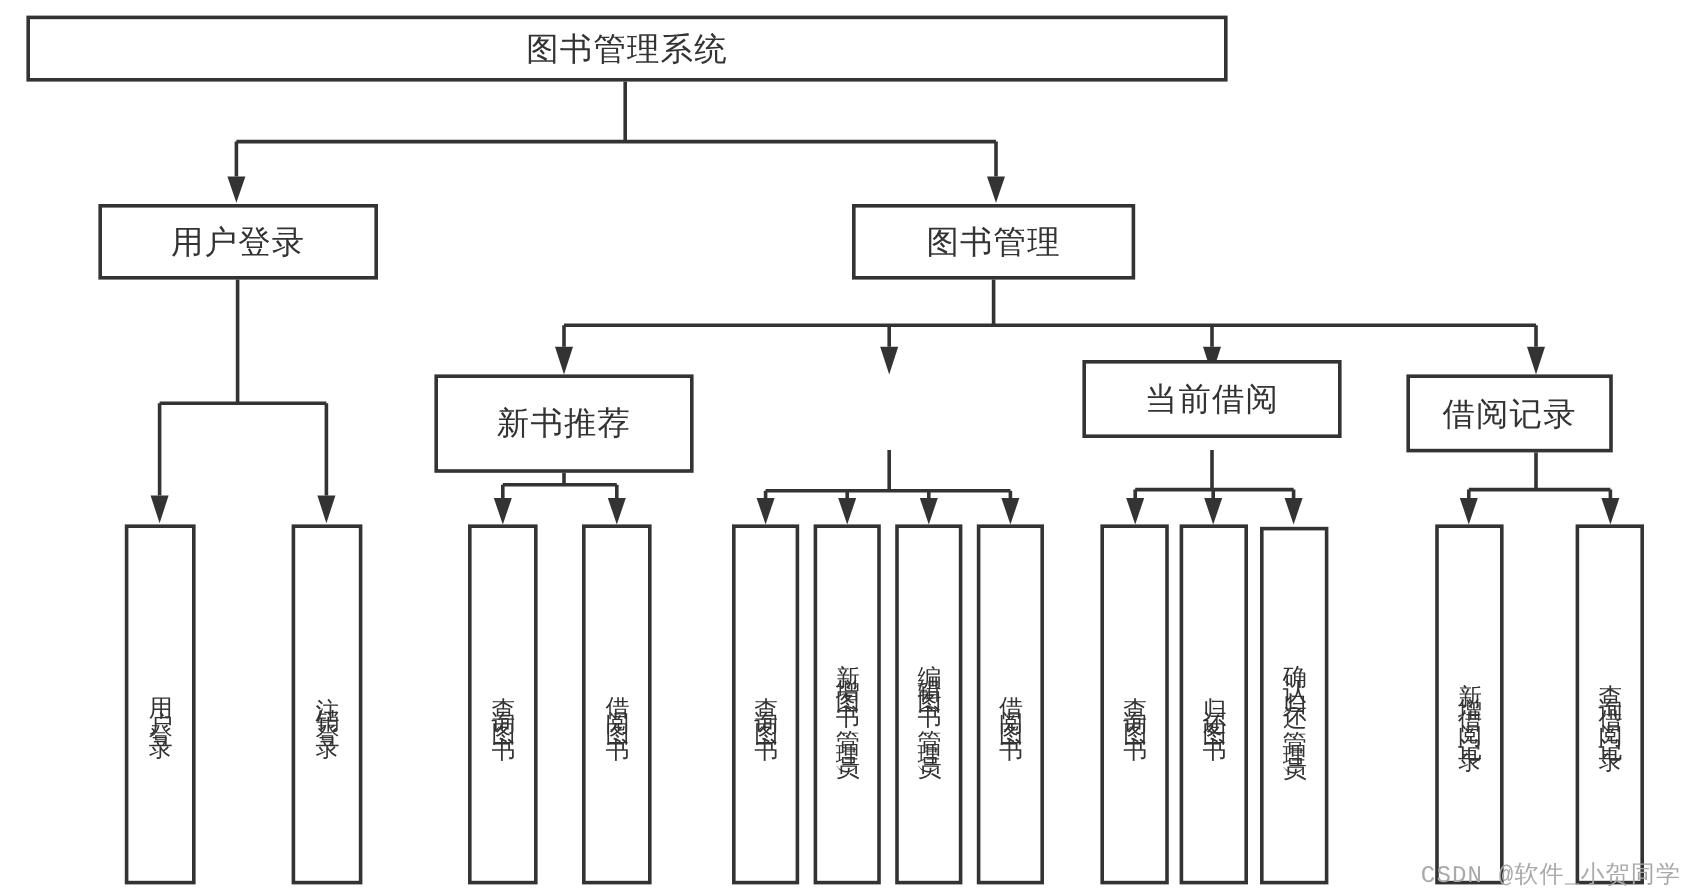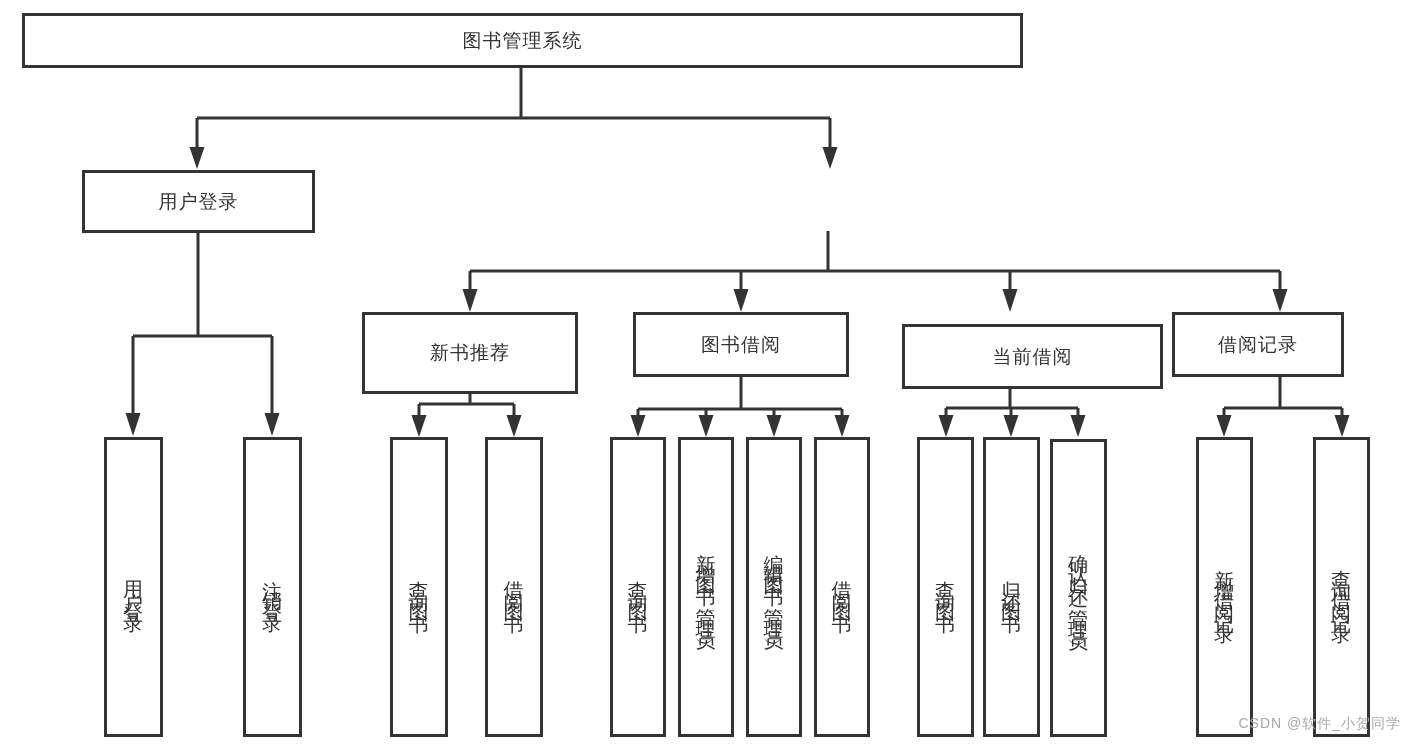--- a/index.html
+++ b/index.html
@@ -21,36 +21,37 @@
   .wires path{stroke:var(--line);stroke-width:3;fill:none;}
   .wires polygon{fill:var(--line);stroke:none;}
   .box{
     position:absolute;
     box-sizing:border-box;
     border:3px solid var(--line);
     background:#fff;
     display:flex;align-items:center;justify-content:center;
     color:var(--text);
   }
-  .hbox{font-size:19px;letter-spacing:1px;white-space:nowrap;}
+  .hbox{font-size:27px;letter-spacing:1px;white-space:nowrap;}
   .vbox .label{
     writing-mode:vertical-rl;
     font-size:20px;
     line-height:1;
     letter-spacing:11px;
     white-space:nowrap;
   }
   .watermark{
     position:absolute;
     right:4px;top:715px;
-    font-size:14px;
+    font-size:20px;
     color:var(--wm);
     letter-spacing:1px;
     white-space:nowrap;
     z-index:5;
+    font-family:Liberation Mono, monospace;
   }
 </style>
 </head>
 <body>
 
 <div class="stage">
 
   <svg class="wires" viewBox="0 0 1405 747" xmlns="http://www.w3.org/2000/svg">
 
     <path d="M521 66 V118 M197 118 H830 M197 118 V147 M830 118 V147"></path>
@@ -87,28 +88,28 @@
     <polygon points="1334.5,415 1349.5,415 1342,437"></polygon>
   </svg>
 
   <div class="box hbox" style="left:22px;top:13px;width:1001px;height:55px;">
     <span class="label">图书管理系统</span>
   </div>
 
   <div class="box hbox" style="left:82px;top:170px;width:233px;height:63px;">
     <span class="label">用户登录</span>
   </div>
+  <div class="box hbox" style="left:710px;top:170px;width:236px;height:63px;">
+    <span class="label">图书管理</span>
+  </div>
 
   <div class="box hbox" style="left:362px;top:312px;width:216px;height:82px;">
     <span class="label">新书推荐</span>
   </div>
-  <div class="box hbox" style="left:633px;top:312px;width:216px;height:65px;">
-    <span class="label">图书借阅</span>
-  </div>
-  <div class="box hbox" style="left:902px;top:324px;width:261px;height:65px;">
+  <div class="box hbox" style="left:902px;top:300px;width:216px;height:65px;">
     <span class="label">当前借阅</span>
   </div>
   <div class="box hbox" style="left:1172px;top:312px;width:172px;height:65px;">
     <span class="label">借阅记录</span>
   </div>
 
   <div class="box vbox" style="left:104px;top:437px;width:59px;height:300px;">
     <span class="label">用户登录</span>
   </div>
   <div class="box vbox" style="left:243px;top:437px;width:59px;height:300px;">

